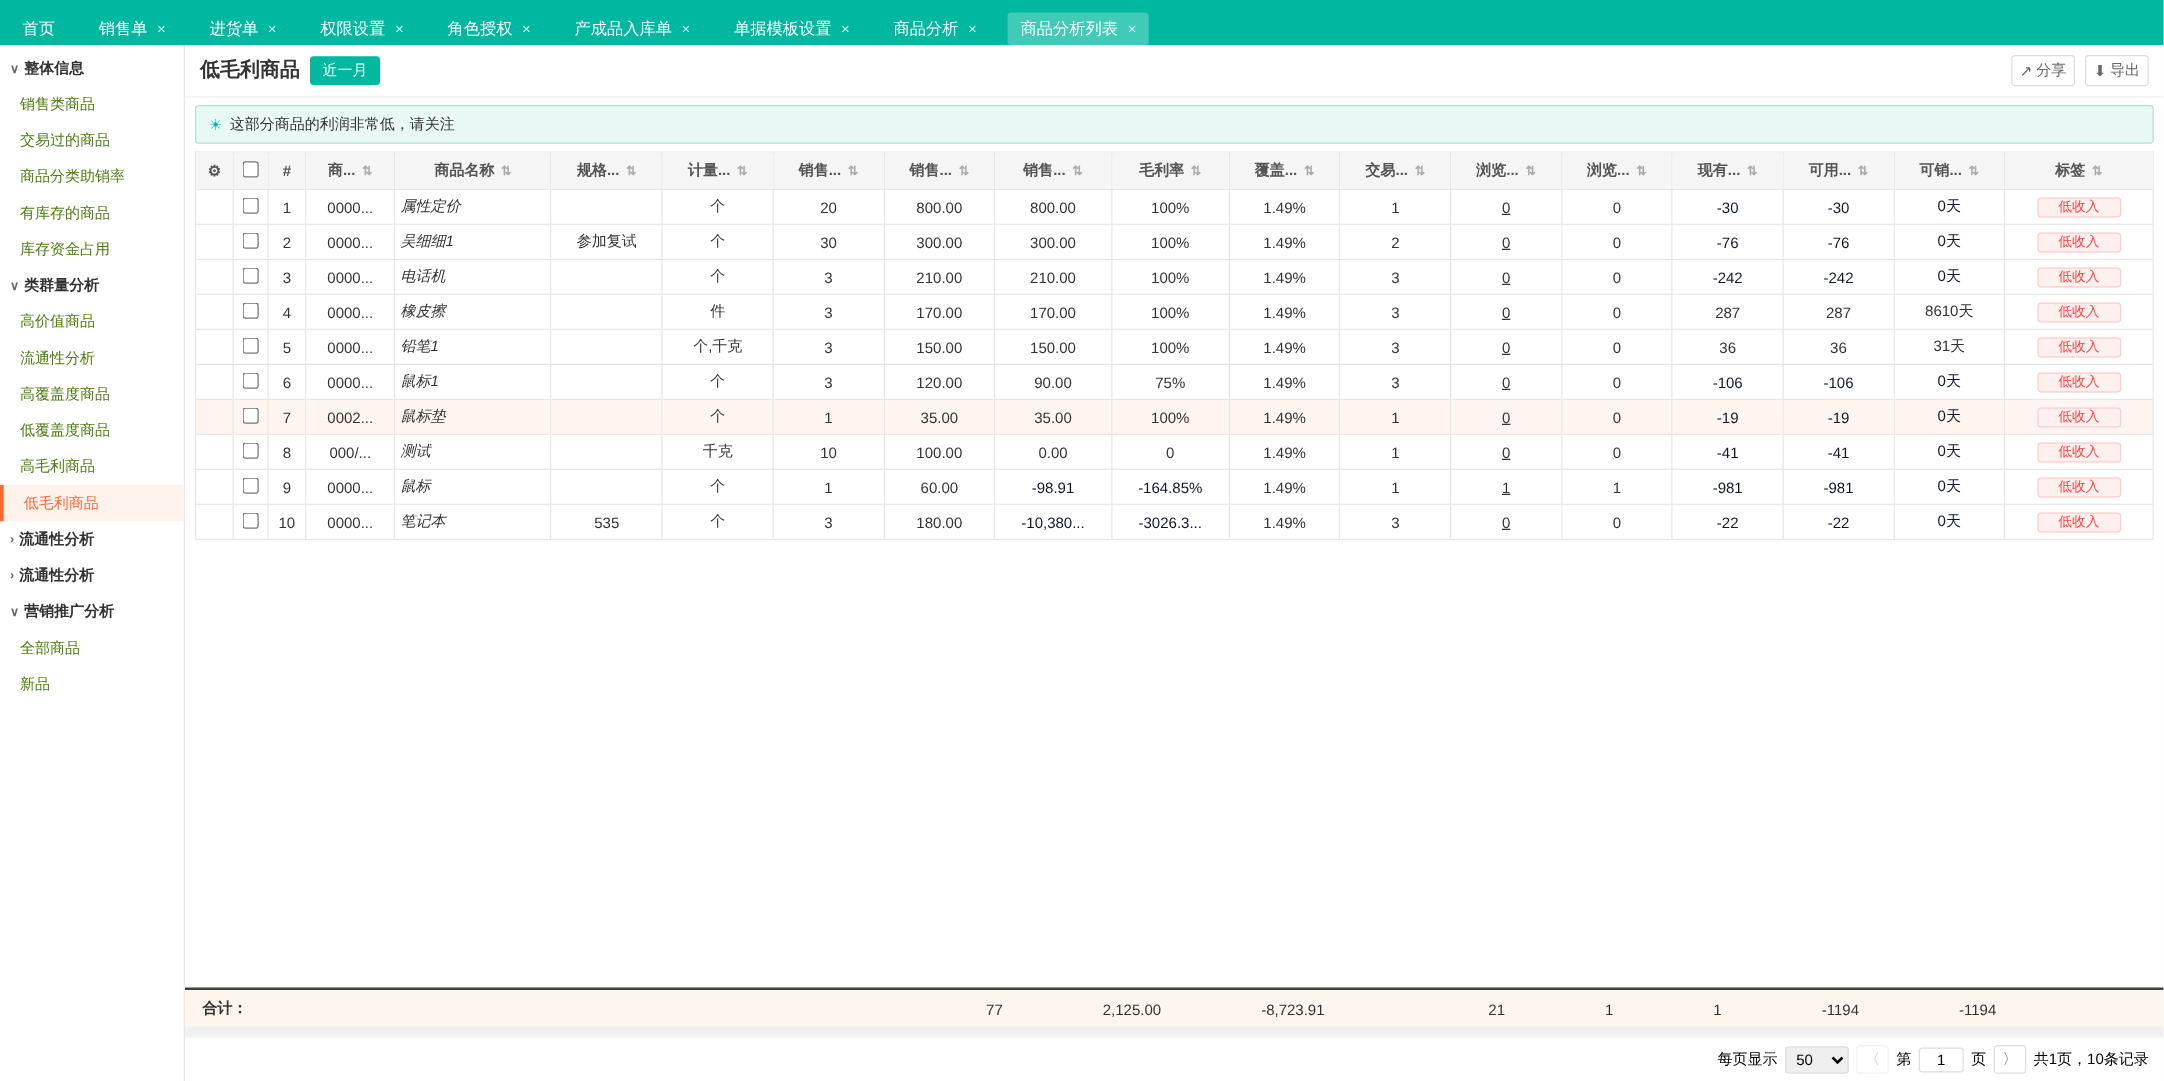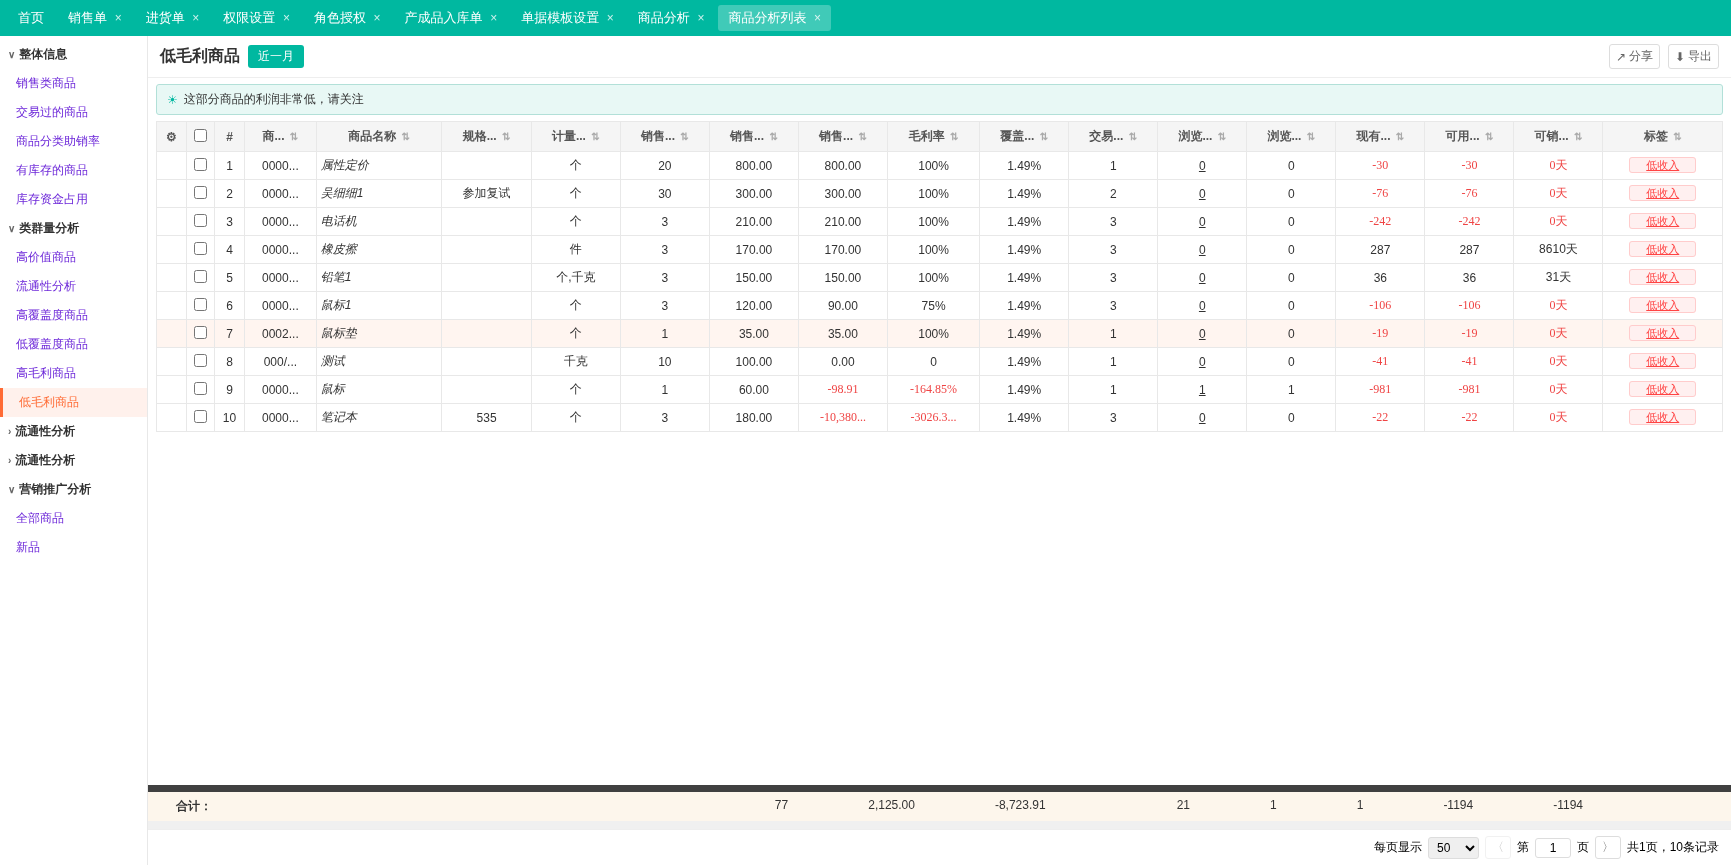--- a/index.html
+++ b/index.html
@@ -2,24 +2,24 @@
 <html><head>
   <meta charset="utf-8">
   <style>
     * { box-sizing: border-box; margin: 0; padding: 0; font-family: 'Microsoft YaHei', sans-serif; font-size: 12px; }
     body { background: #f5f5f5; overflow: hidden; }
 
     
     .top-nav {
       background: #00b8a0;
       display: flex;
-      align-items: center;
+      align-items: flex-end;
       height: 36px;
       padding: 0 8px;
-      gap: 4px;
+      gap: 15px;
     }
     .nav-item {
       color: #fff;
       padding: 4px 10px;
       cursor: pointer;
       border-radius: 3px;
       white-space: nowrap;
       font-size: 13px;
     }
     .nav-item.active { background: rgba(255,255,255,0.25); }
@@ -42,21 +42,21 @@
       align-items: center;
       padding: 6px 8px;
       color: #333;
       cursor: pointer;
       font-size: 12px;
       font-weight: bold;
     }
     .sidebar-section-header .arrow { margin-right: 4px; font-size: 10px; color: #666; }
     .sidebar-item {
       padding: 6px 8px 6px 16px;
-      color: #6d28d9;
+      color: #4d7c0f;
       cursor: pointer;
       font-size: 12px;
     }
     .sidebar-item.active { background: #fff1ec; color: #ff6b35; border-left: 3px solid #ff6b35; }
 
     
     .main-content {
       flex: 1;
       display: flex;
       flex-direction: column;
@@ -166,32 +166,31 @@
       white-space: nowrap;
     }
     tbody tr.highlighted { background: #fff5f0; }
     .tag-low-income {
       background: #fff0f0;
       color: #ff4444;
       border: 1px solid #ffcccc;
       border-radius: 3px;
       padding: 1px 16px;
       font-size: 11px;
-      text-decoration: underline;
-    }
-    .red-text { color: #ef4444; font-family: Liberation Serif, serif; }
+    }
+    .red-text { color: #0f172a; }
     .underline-link { text-decoration: underline; color: #333; cursor: pointer; }
 
     
     .footer-total {
       background: #fdf6ec;
-      border-top: 7px solid #404040;
-      display: flex;
-      align-items: flex-start;
-      padding: 6px 28px;
+      border-top: 2px solid #404040;
+      display: flex;
+      align-items: flex-end;
+      padding: 6px 14px;
       font-size: 12px;
       color: #333;
       gap: 20px;
     }
     .footer-total .label { font-weight: bold; }
 
     
     .pagination {
       display: flex;
       align-items: center;

